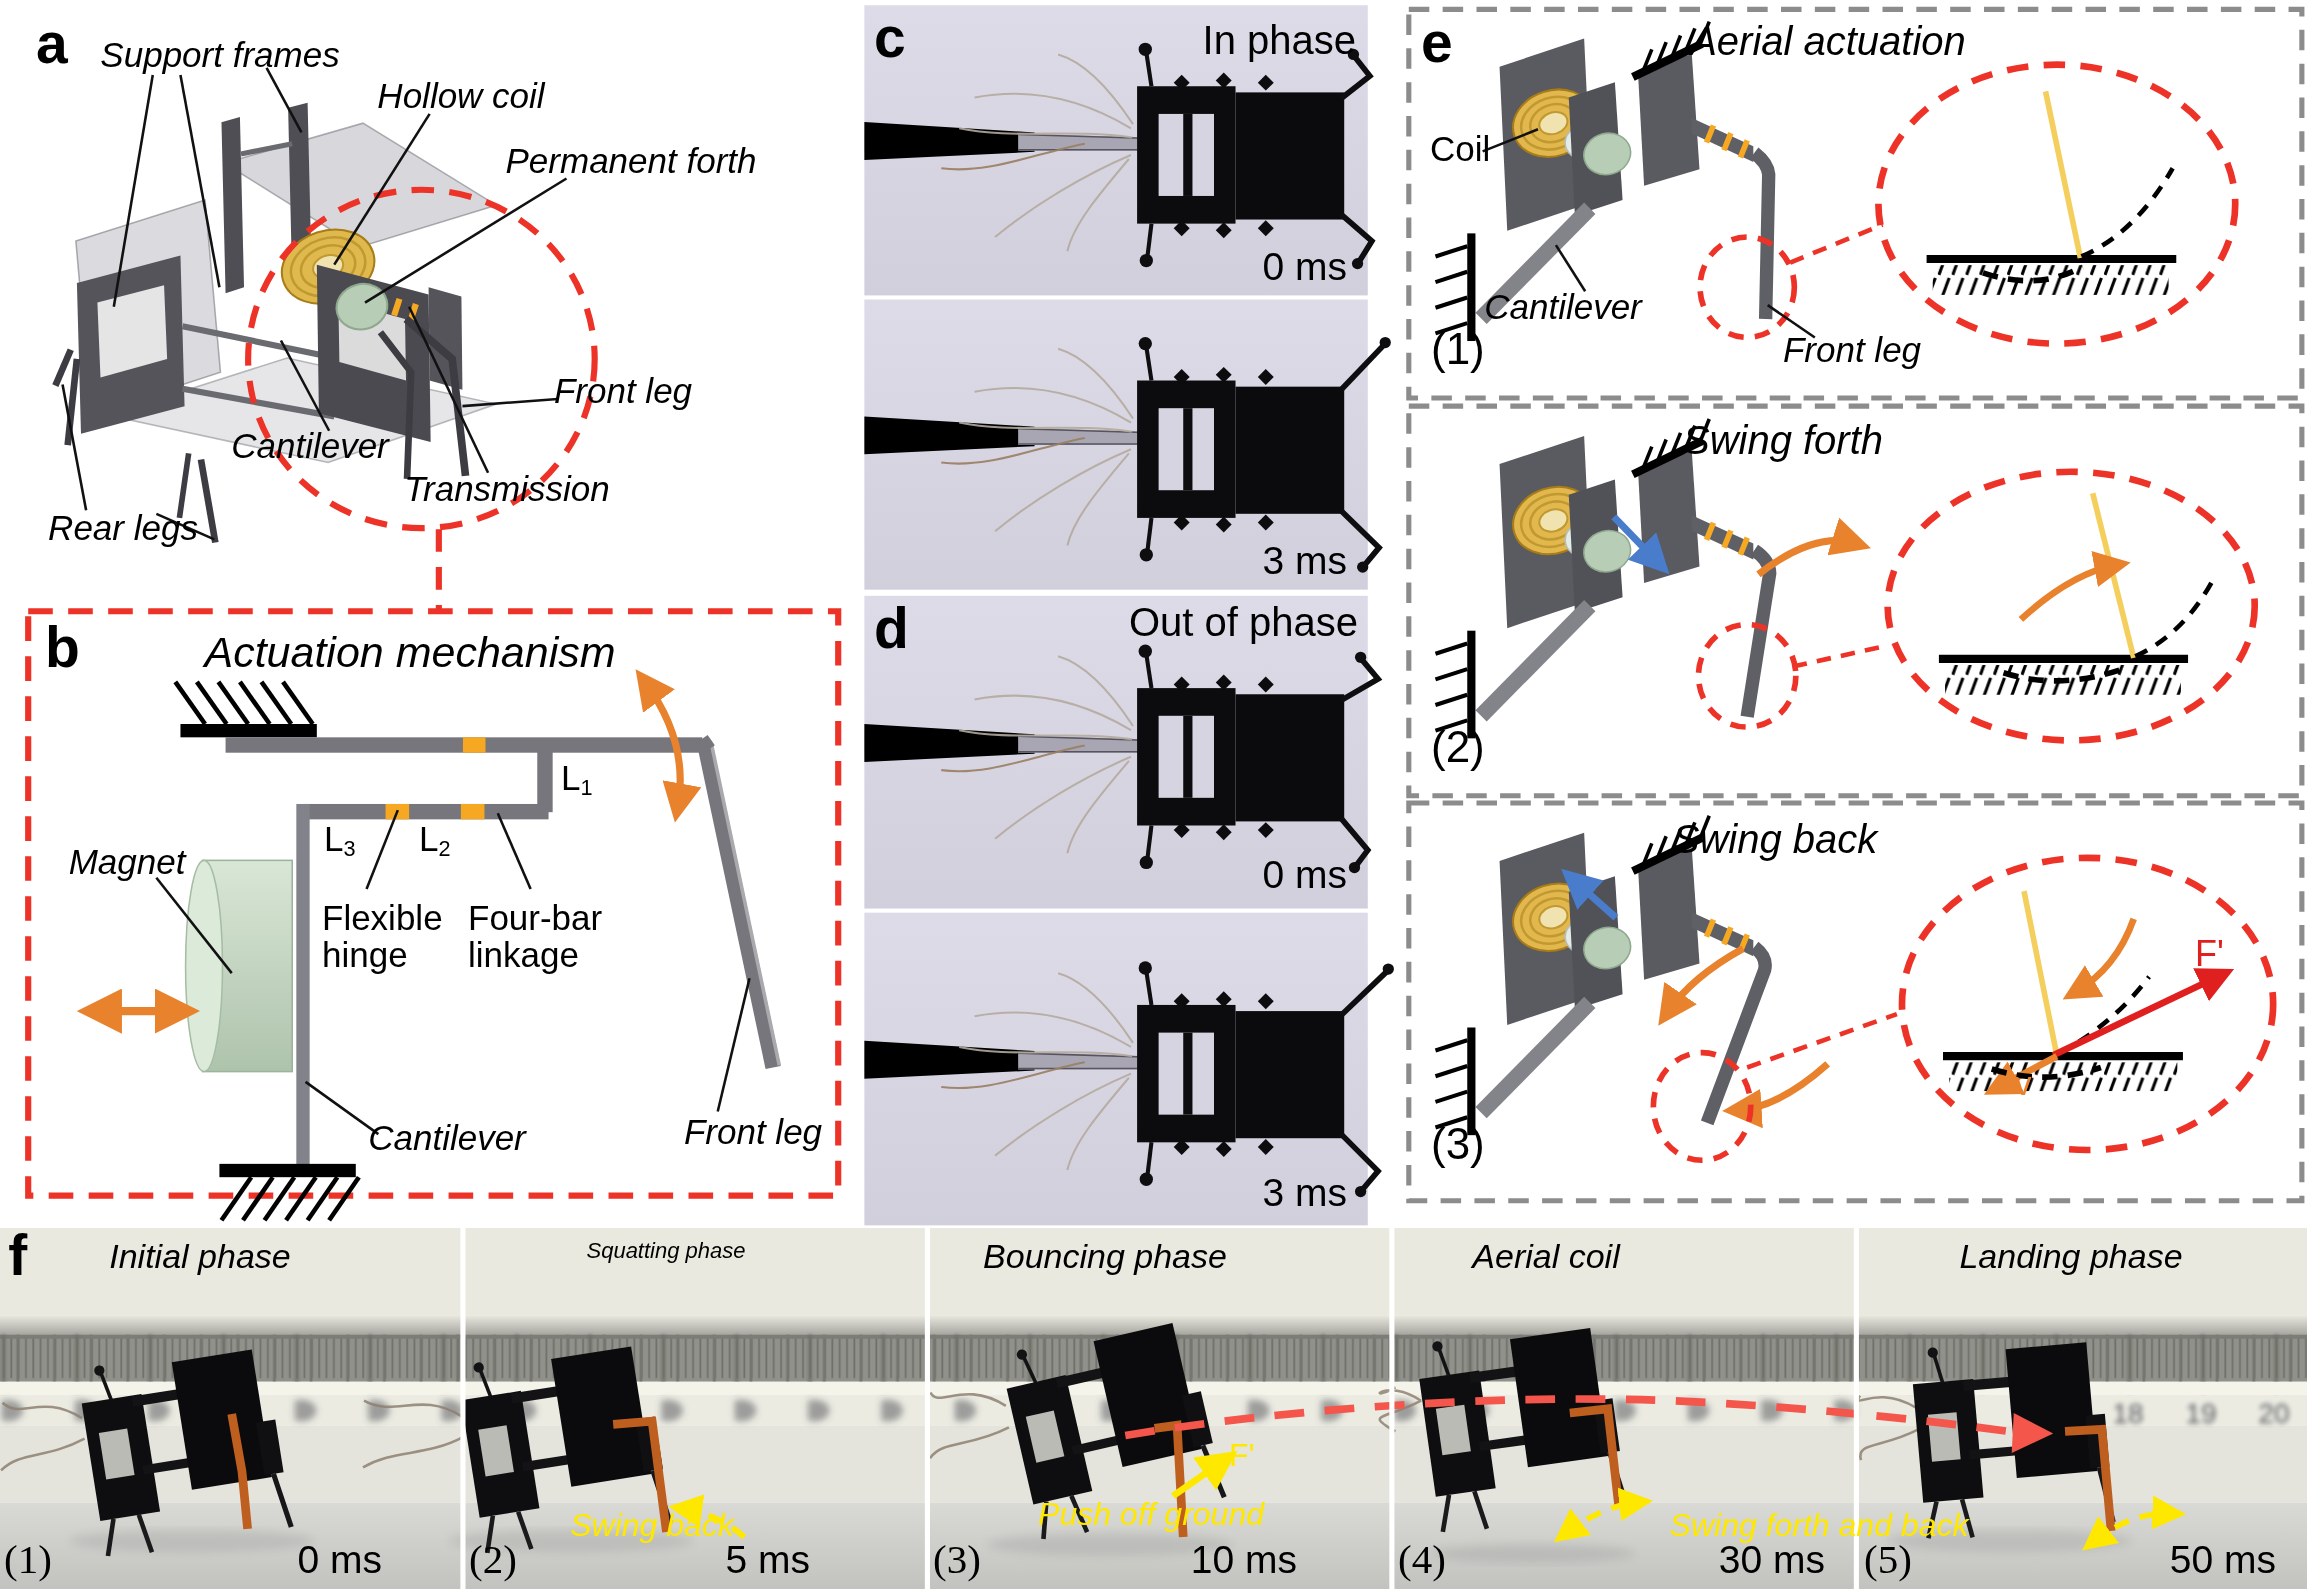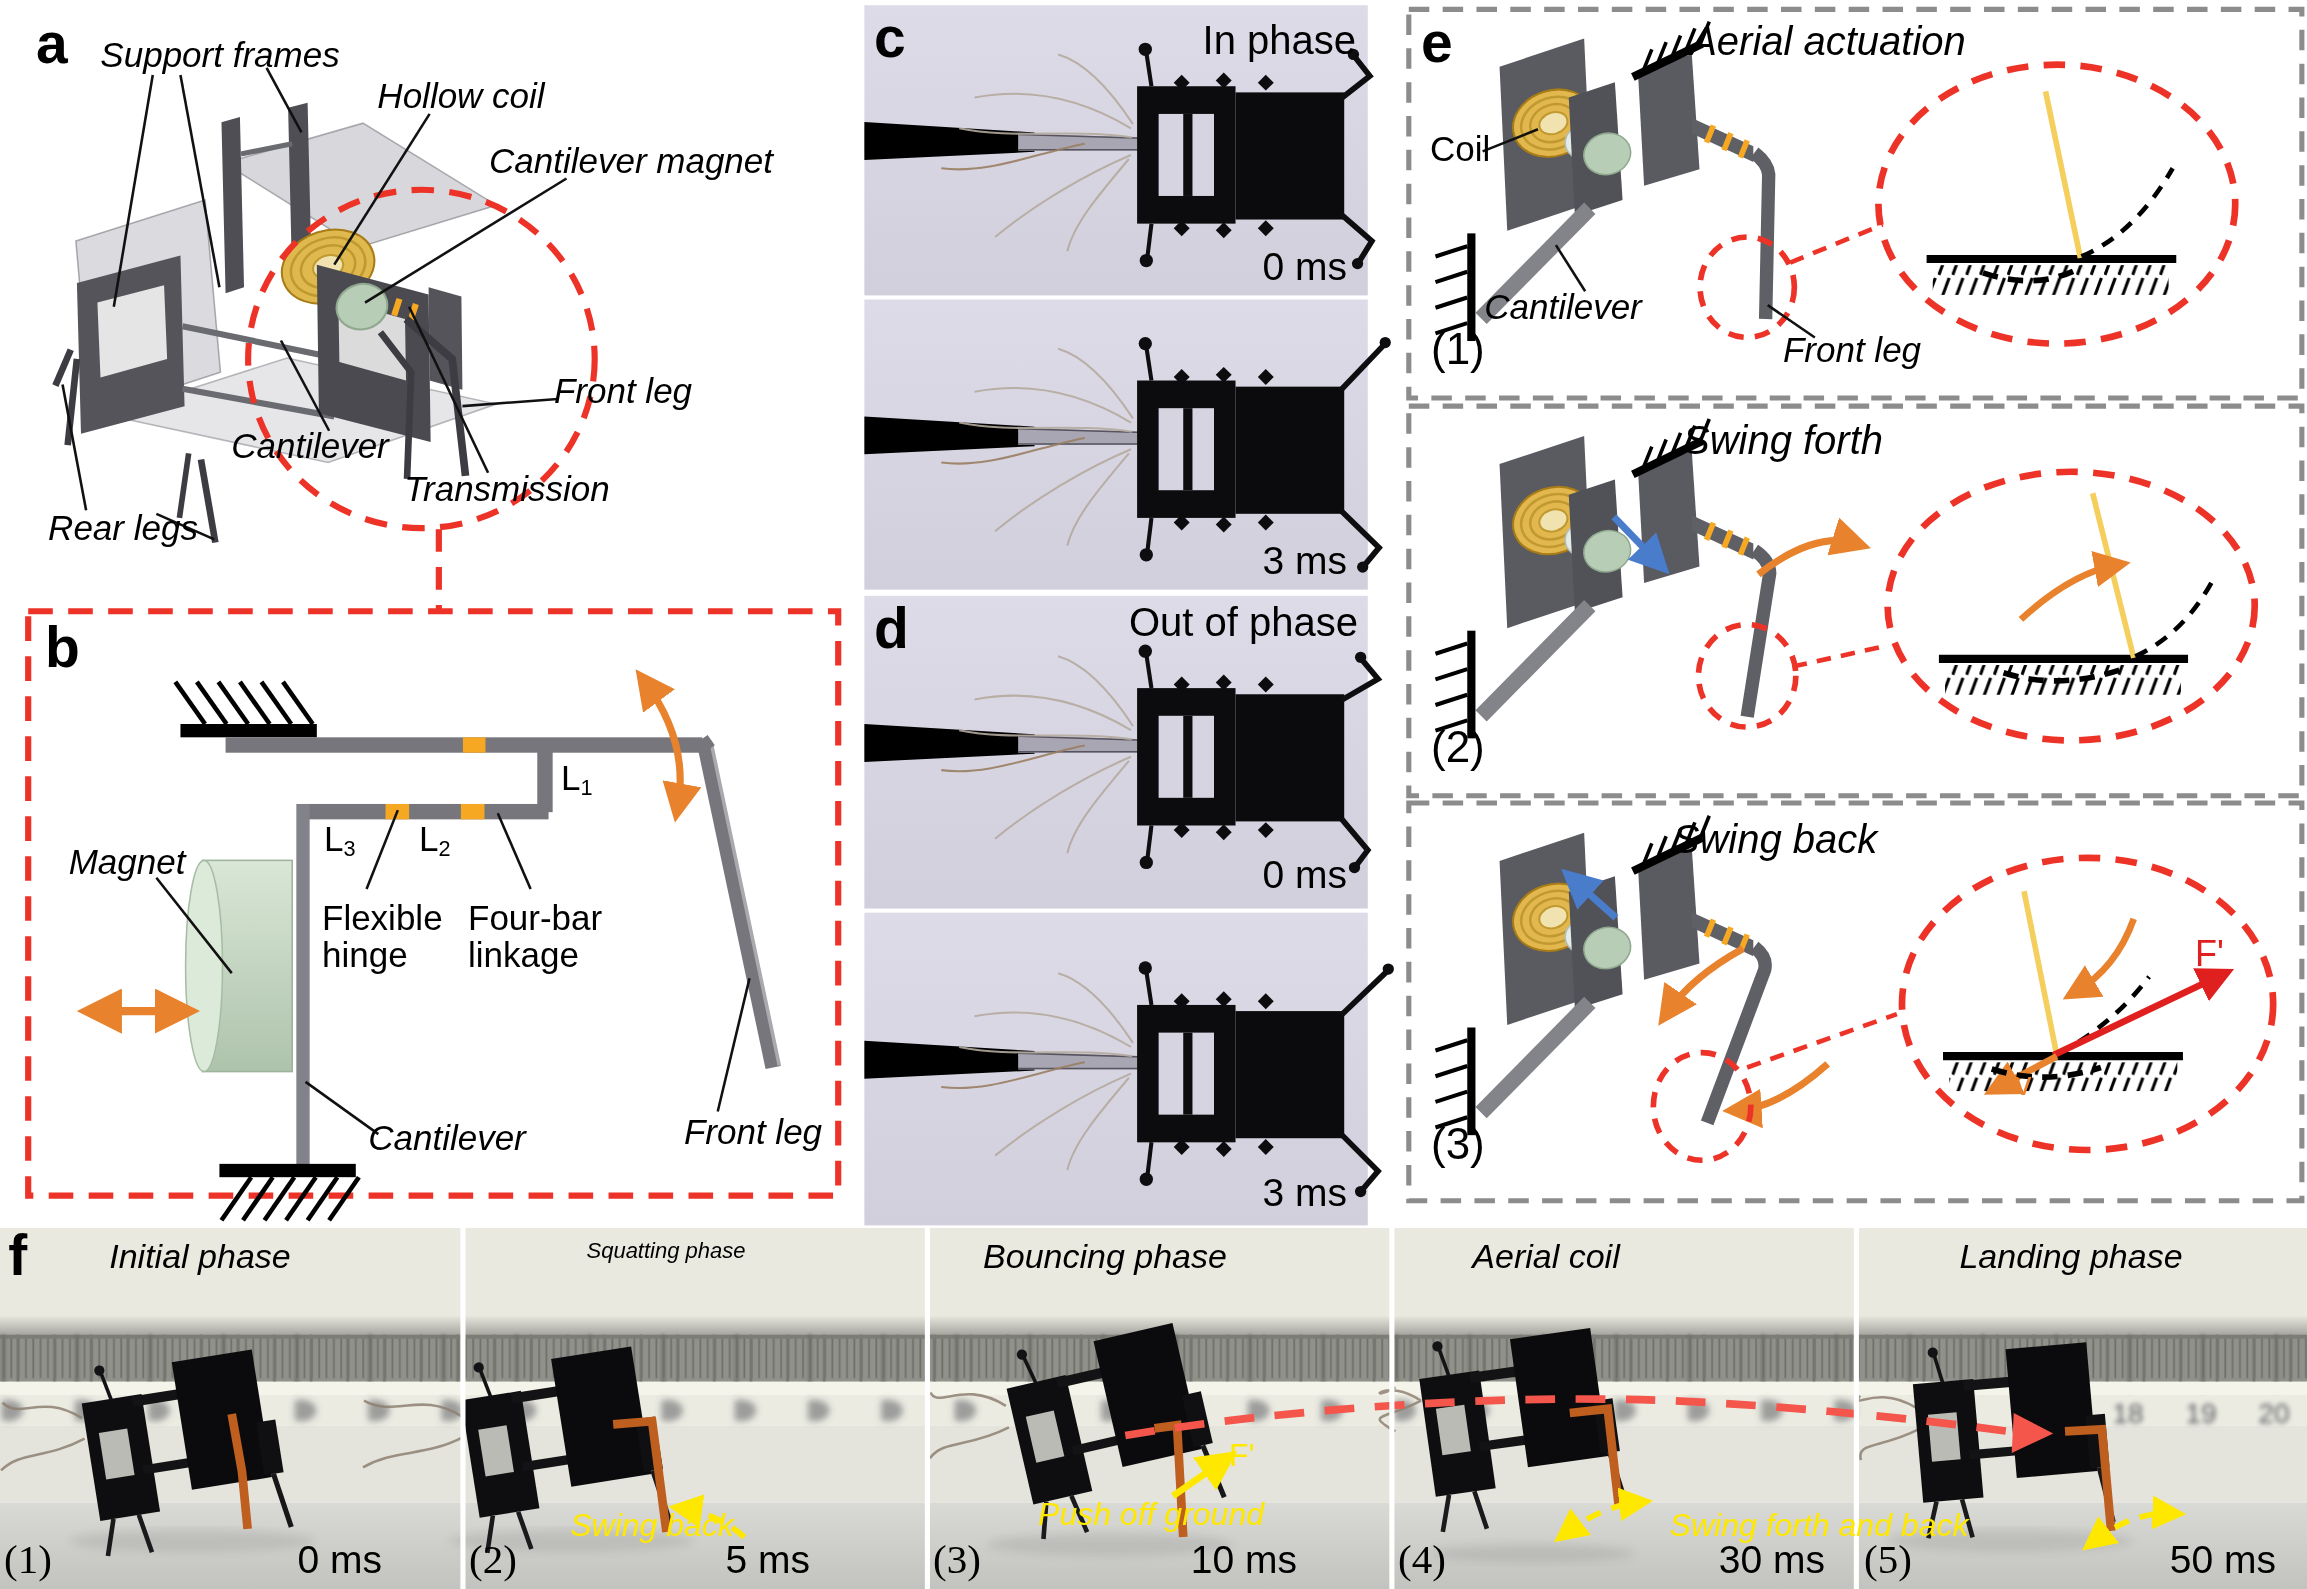--- a/index.html
+++ b/index.html
@@ -415,27 +415,28 @@
           <rect x="1804" y="2395" width="10" height="706"></rect>
     <rect x="2710" y="2395" width="10" height="706"></rect>
           <rect x="3616" y="2395" width="10" height="706"></rect>
   </g>
 </g>
 </svg>
 
 <div class="lbl plet" style="left:36px;top:14.4px">a</div>
 <div class="lbl small ctr" style="left:220px;top:37px">Support frames</div>
 <div class="lbl small ctr" style="left:461px;top:78px">Hollow coil</div>
-<div class="lbl small ctr" style="left:631px;top:143px">Cantilever magnet</div>
+<div class="lbl small ctr" style="left:631px;top:143px">Permanent forth</div>
 <div class="lbl small ctr" style="left:623px;top:373px">Front leg</div>
 <div class="lbl small ctr" style="left:310px;top:428px">Cantilever</div>
 <div class="lbl small ctr" style="left:507px;top:471px">Transmission</div>
 <div class="lbl small ctr" style="left:123px;top:510px">Rear legs</div>
 
 <div class="lbl plet" style="left:45px;top:618px">b</div>
+<div class="lbl ctr" style="left:410px;top:630px;font-size:43px">Actuation mechanism</div>
 <div class="lbl small ctr" style="left:127px;top:844px">Magnet</div>
 <div class="lbl small" style="left:561px;top:760px"><span>L</span><span class="sub">1</span></div>
 <div class="lbl small" style="left:324px;top:821px"><span>L</span><span class="sub">3</span></div>
 <div class="lbl small" style="left:419px;top:821px"><span>L</span><span class="sub">2</span></div>
 <div class="lbl small wrap2" style="left:322px;top:900px;width:149px">Flexible hinge</div>
 <div class="lbl small wrap2" style="left:468px;top:900px;width:174px">Four-bar linkage</div>
 <div class="lbl small ctr" style="left:753px;top:1114px">Front leg</div>
 <div class="lbl small ctr" style="left:447px;top:1120px">Cantilever</div>
 
 <div class="lbl plet" style="left:874px;top:8.2px">c</div>

